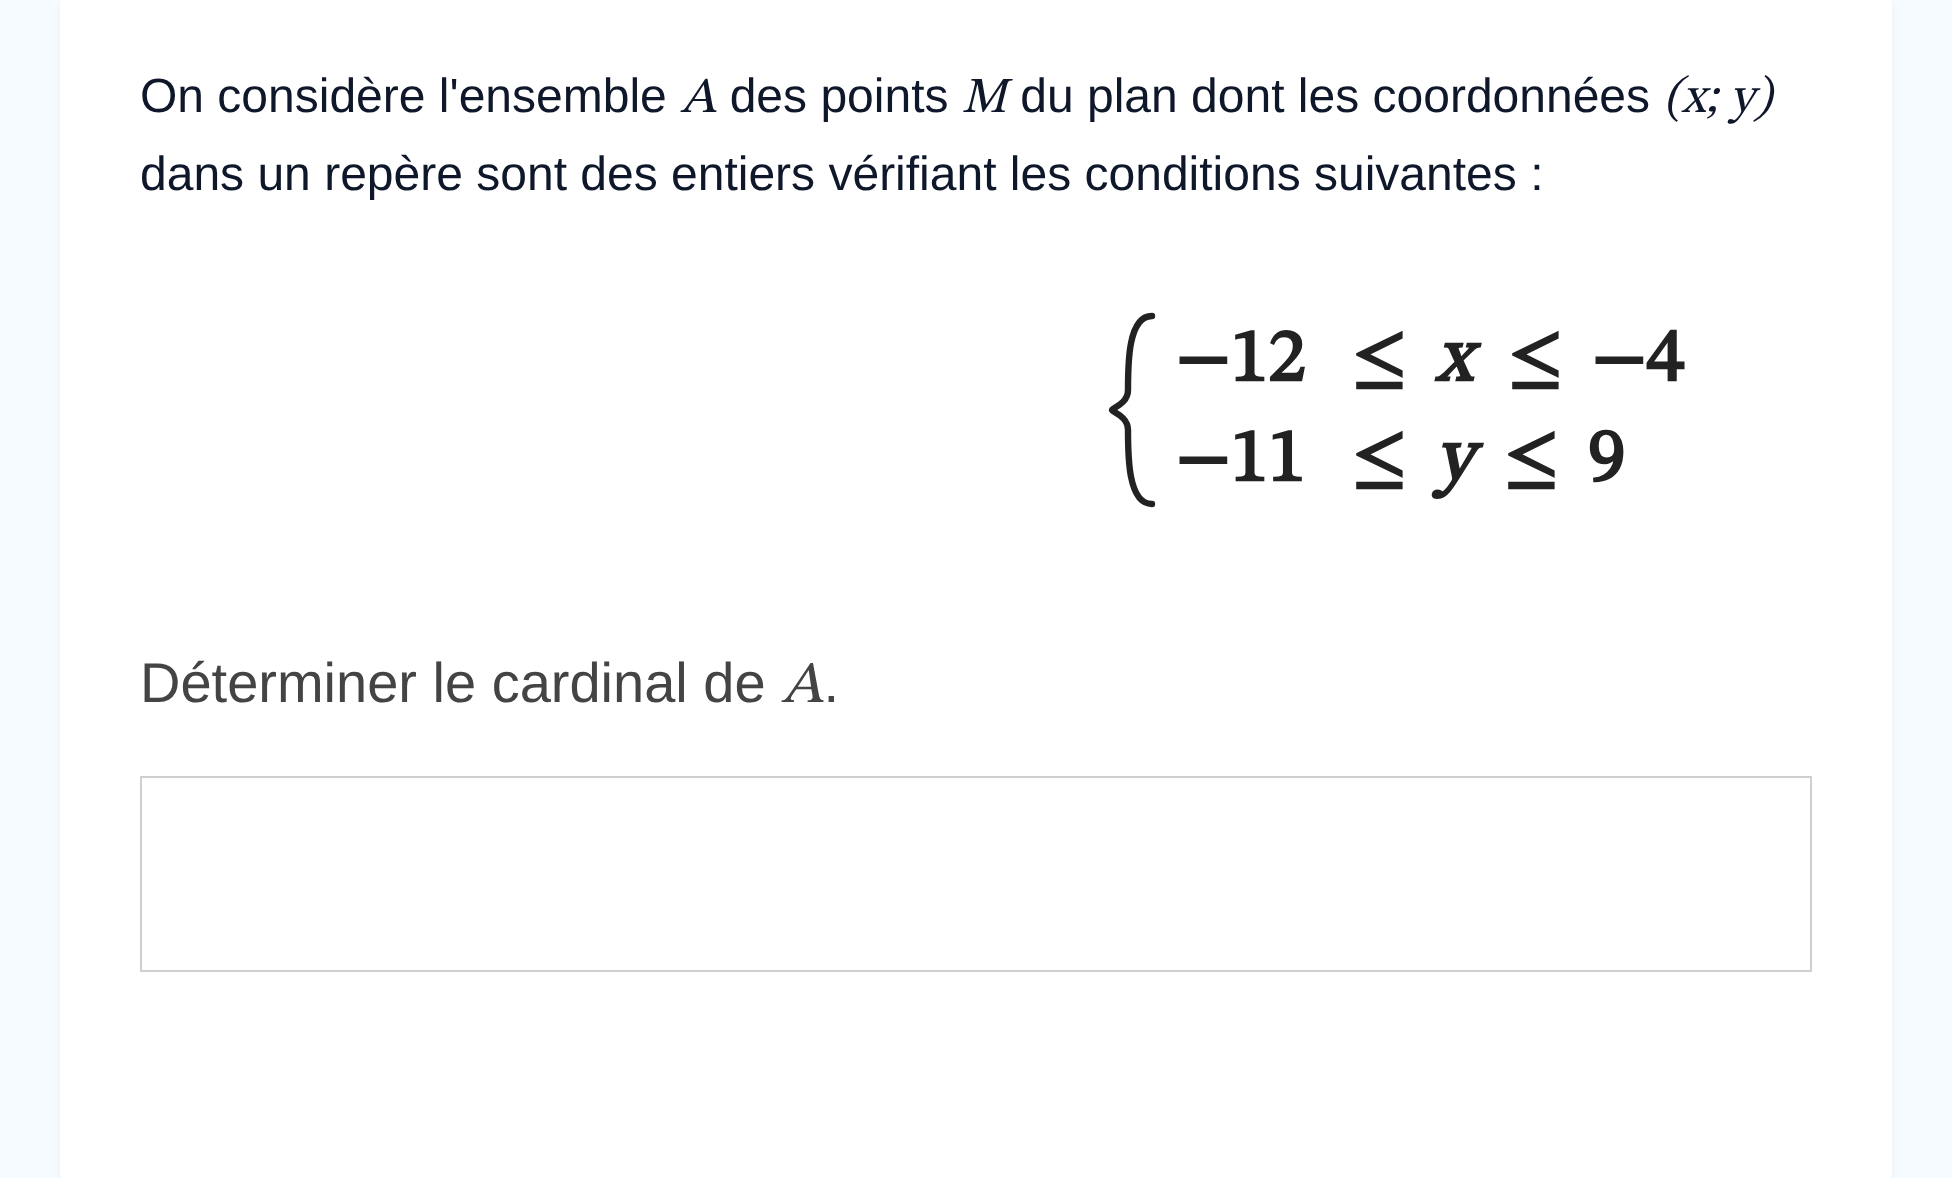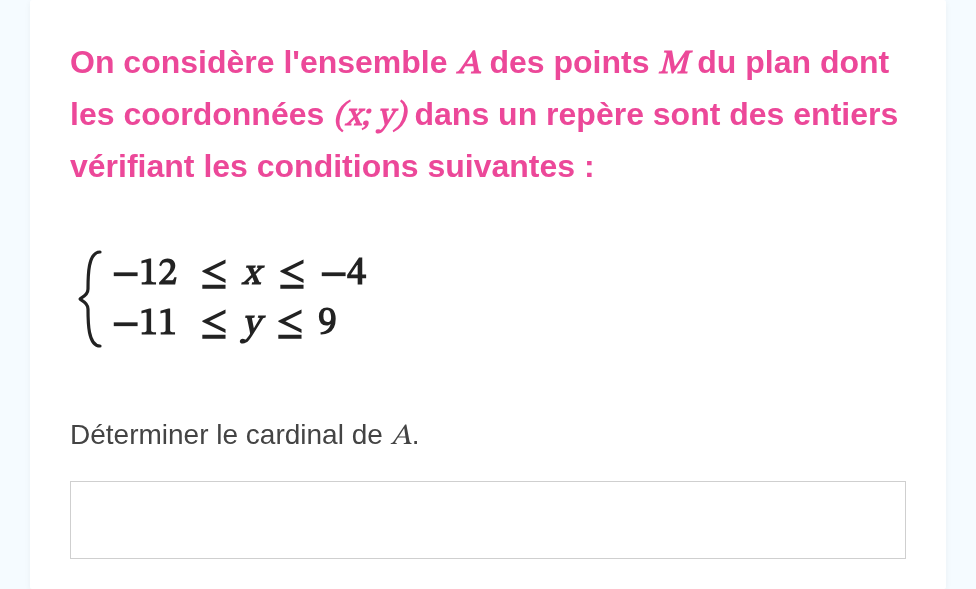--- a/index.html
+++ b/index.html
@@ -16,32 +16,32 @@
     background: #ffffff;
     border-radius: 2px;
     padding: 6px 40px 30px 40px;
     box-shadow: 0 2px 6px rgba(0,0,0,0.05);
     box-sizing: border-box;
     height: 100%;
     display: flex;
     flex-direction: column;
   }
   .problem-text {
-    font-size: 32px;
+    font-size: 24px;
     line-height: 1.55;
-    color: #ec4899;
-    font-weight: 700;
+    color: #0f172a;
+    font-weight: 400;
   }
   .problem-text .mi {
     font-family: "Cambria Math", "STIX Two Math", "Times New Roman", serif;
     font-style: italic;
     font-size: 1.05em;
   }
   .equation-block {
-    text-align: left;
+    text-align: right;
     margin: 20px 0 28px 0;
   }
   .equation-block svg {
     overflow: visible;
   }
   .math-text {
     font-family: "Cambria Math", "STIX Two Math", "Times New Roman", serif;
     font-size: 38px;
     fill: #222;
   }

